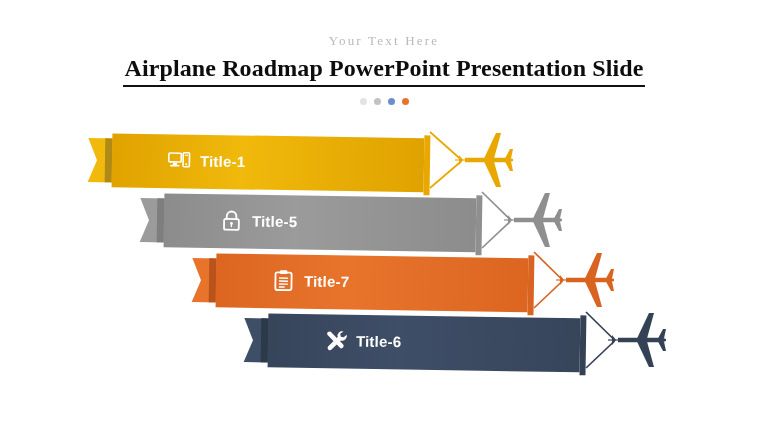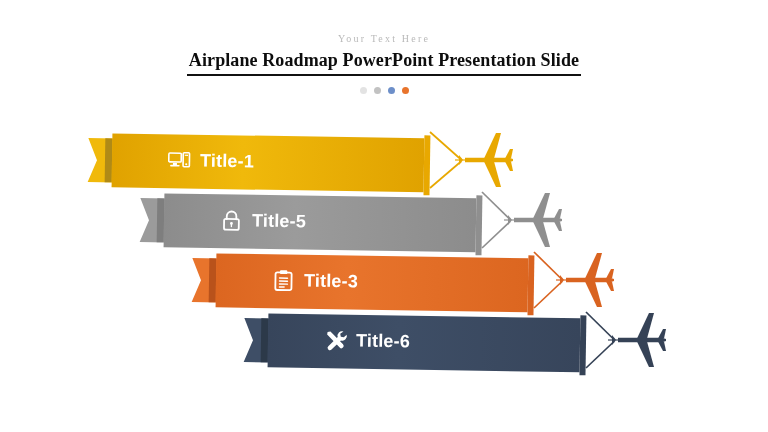--- a/index.html
+++ b/index.html
@@ -19,33 +19,33 @@
   .header {
     position: absolute;
     top: 0;
     left: 0;
     width: 768px;
     text-align: center;
   }
   .subtitle {
     margin-top: 33px;
     font-family: "Liberation Serif", serif;
-    font-size: 10px;
+    font-size: 13px;
     letter-spacing: 2.2px;
     color: #b9b9b9;
     font-weight: 400;
   }
   .title-wrap {
     margin-top: 6px;
     display: inline-block;
     position: relative;
   }
   .title {
     font-family: "Liberation Serif", serif;
-    font-size: 18px;
+    font-size: 24px;
     font-weight: bold;
     color: #0d0d0d;
     letter-spacing: 0.1px;
     white-space: nowrap;
     padding: 0 2px 3px 2px;
   }
   .title-rule {
     height: 1.6px;
     background: #111111;
     width: 100%;
@@ -103,21 +103,21 @@
     pointer-events: none;
   }
   .icon {
     width: 23px;
     height: 23px;
     display: block;
     flex: 0 0 auto;
   }
   .row-title {
     color: #ffffff;
-    font-size: 18px;
+    font-size: 15px;
     font-weight: bold;
     letter-spacing: 0.2px;
     white-space: nowrap;
     font-family: "Liberation Sans", sans-serif;
   }
 </style>
 </head>
 <body>
 
 <div class="header">
@@ -240,21 +240,21 @@
       </svg>
       <div class="label-layer" style="left: 80px;">
         <svg viewBox="0 0 24 24" class="icon">
           <rect x="3.6" y="3.4" width="16.8" height="18.4" rx="2" fill="none" stroke="#fff" stroke-width="1.9"></rect>
           <rect x="8.1" y="1.1" width="7.8" height="4" rx="1.3" fill="#fff"></rect>
           <rect x="7.1" y="8.6" width="9.8" height="1.5" rx="0.7" fill="#fff"></rect>
           <rect x="7.1" y="11.7" width="9.8" height="1.5" rx="0.7" fill="#fff"></rect>
           <rect x="7.1" y="14.8" width="9.8" height="1.5" rx="0.7" fill="#fff"></rect>
           <rect x="7.1" y="17.9" width="6.4" height="1.5" rx="0.7" fill="#fff"></rect>
         </svg>
-        <span class="row-title">Title-3</span>
+        <span class="row-title">Title-7</span>
       </div>
     </div>
     <div class="row" style="left: 244px; top: 308px; width: 459px;">
       <svg class="ribbon svgbox" width="382" height="64" viewBox="0 0 382 64">
         <defs>
           <linearGradient id="grad3" x1="0" y1="0" x2="1" y2="0">
             <stop offset="0%" stop-color="#37455B"></stop>
             <stop offset="42%" stop-color="#3E4E66"></stop>
             <stop offset="100%" stop-color="#37455B"></stop>
           </linearGradient>

